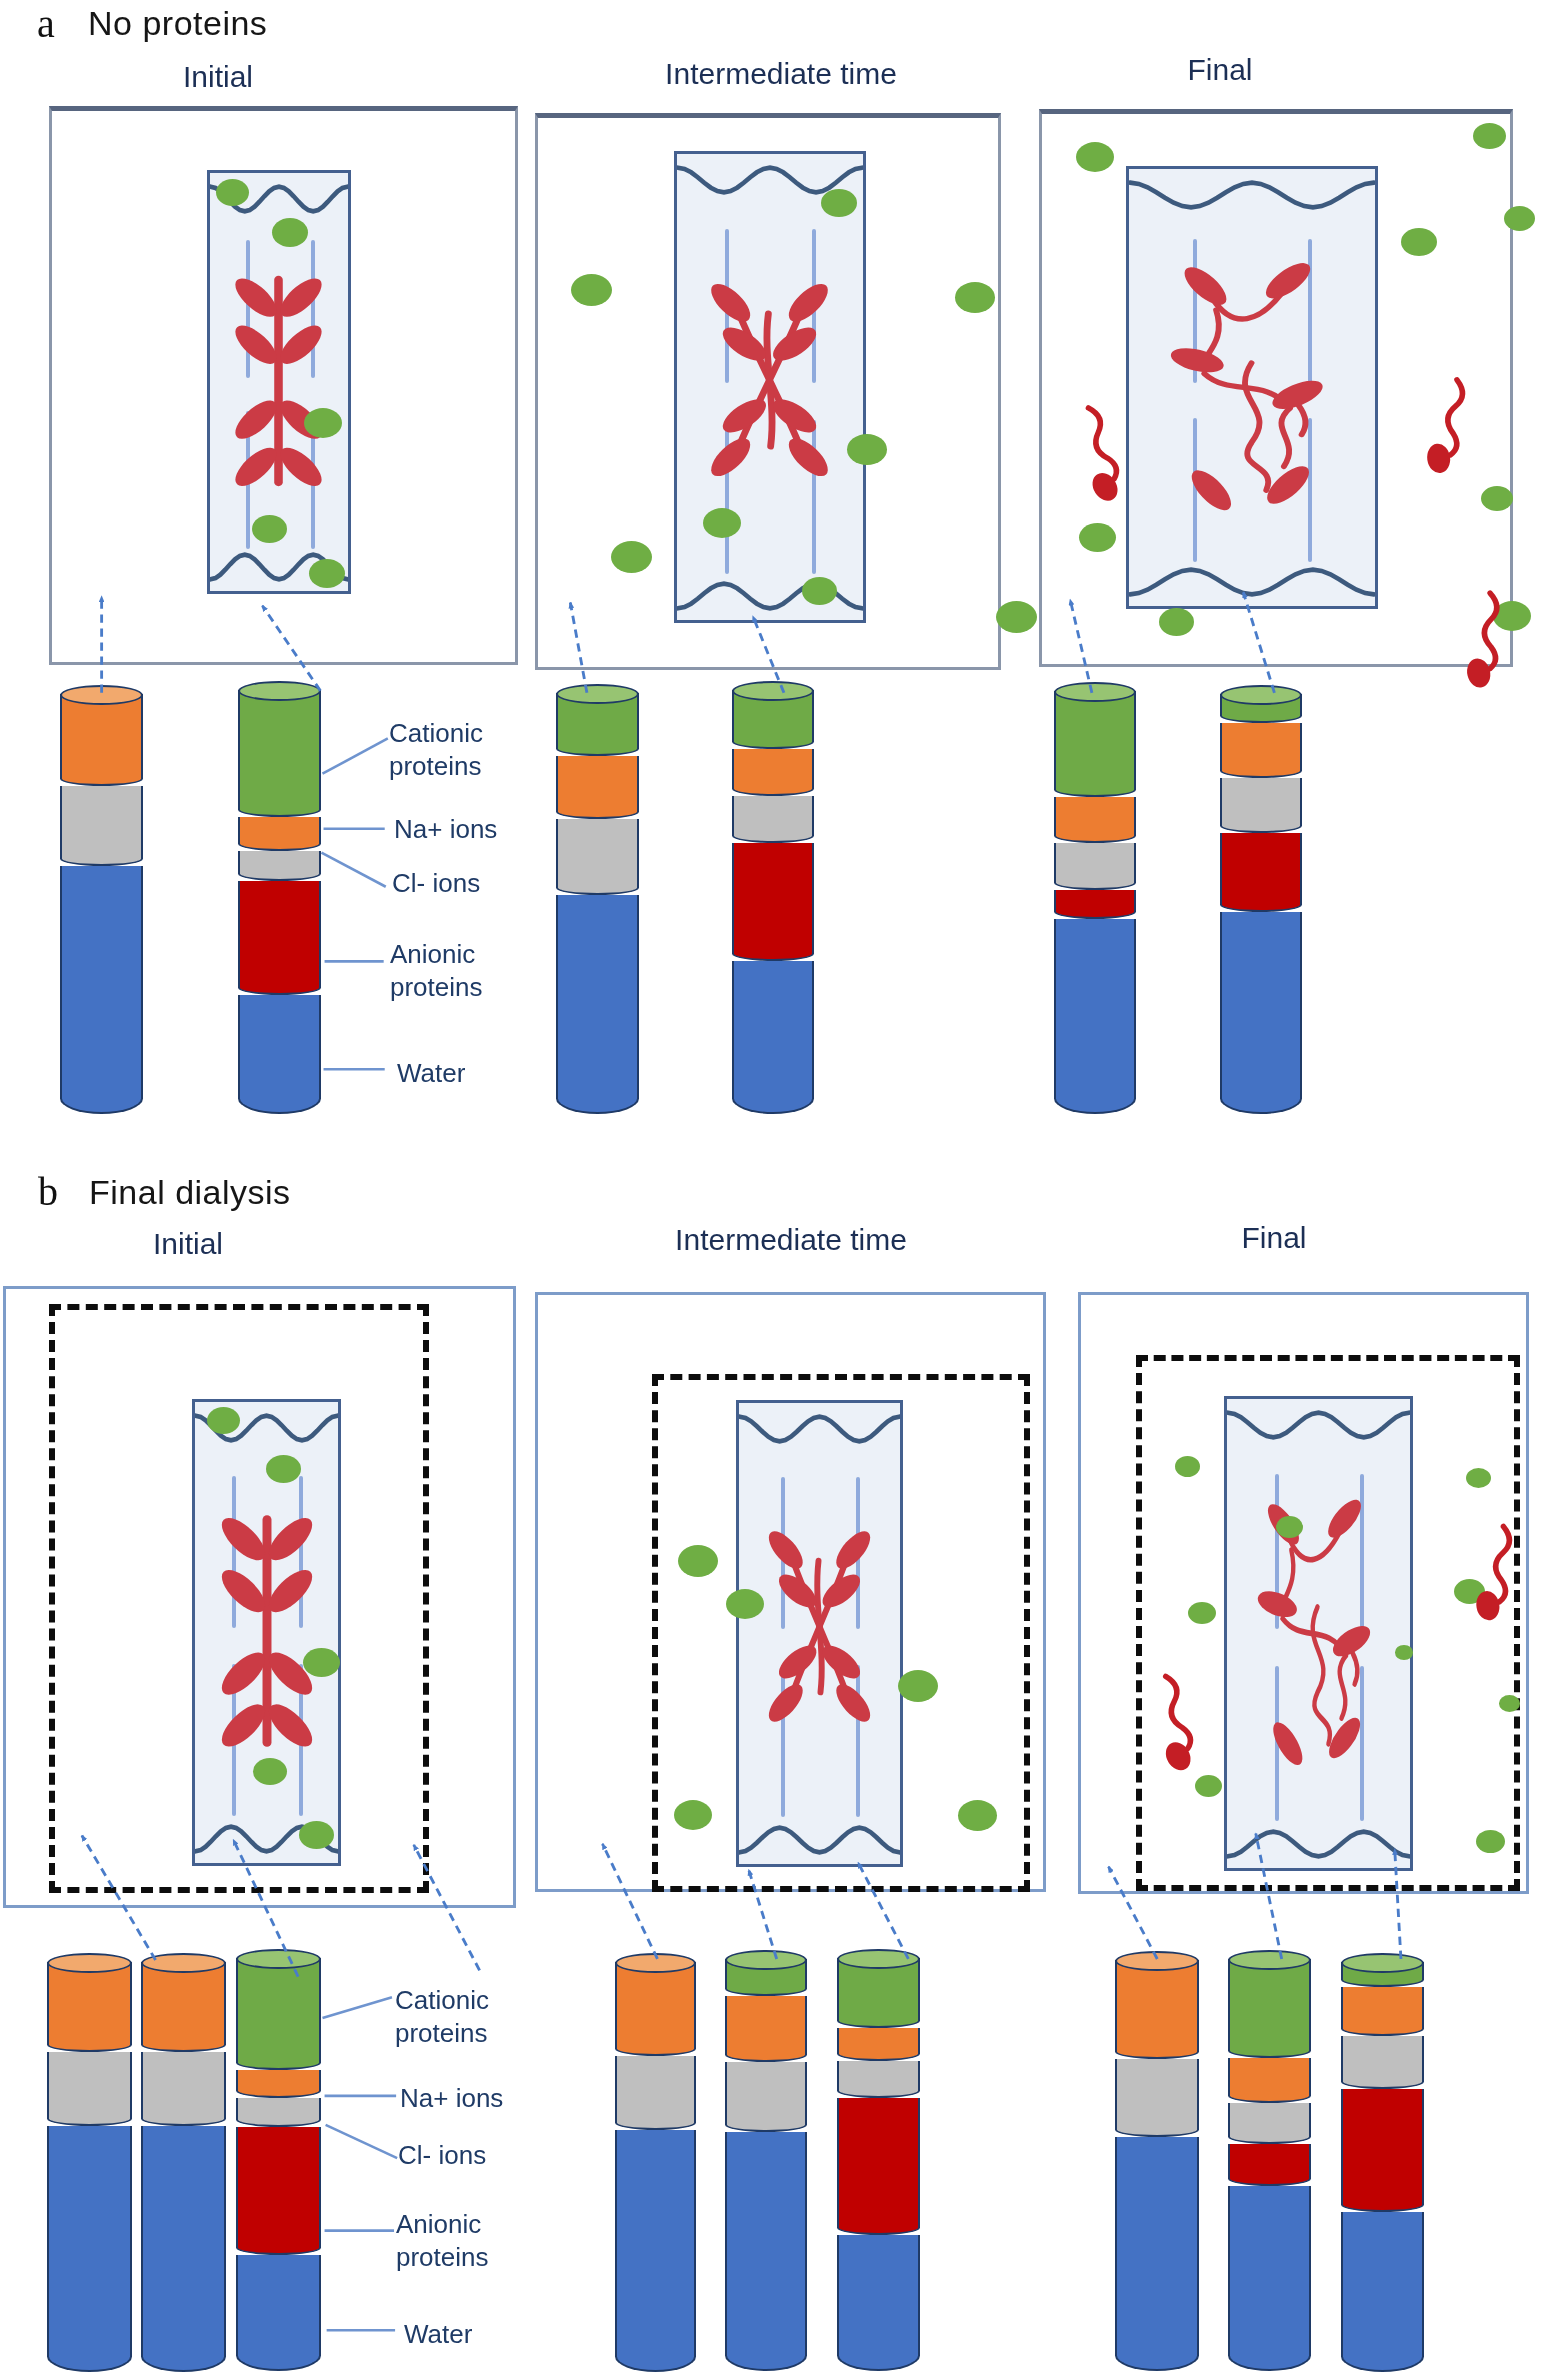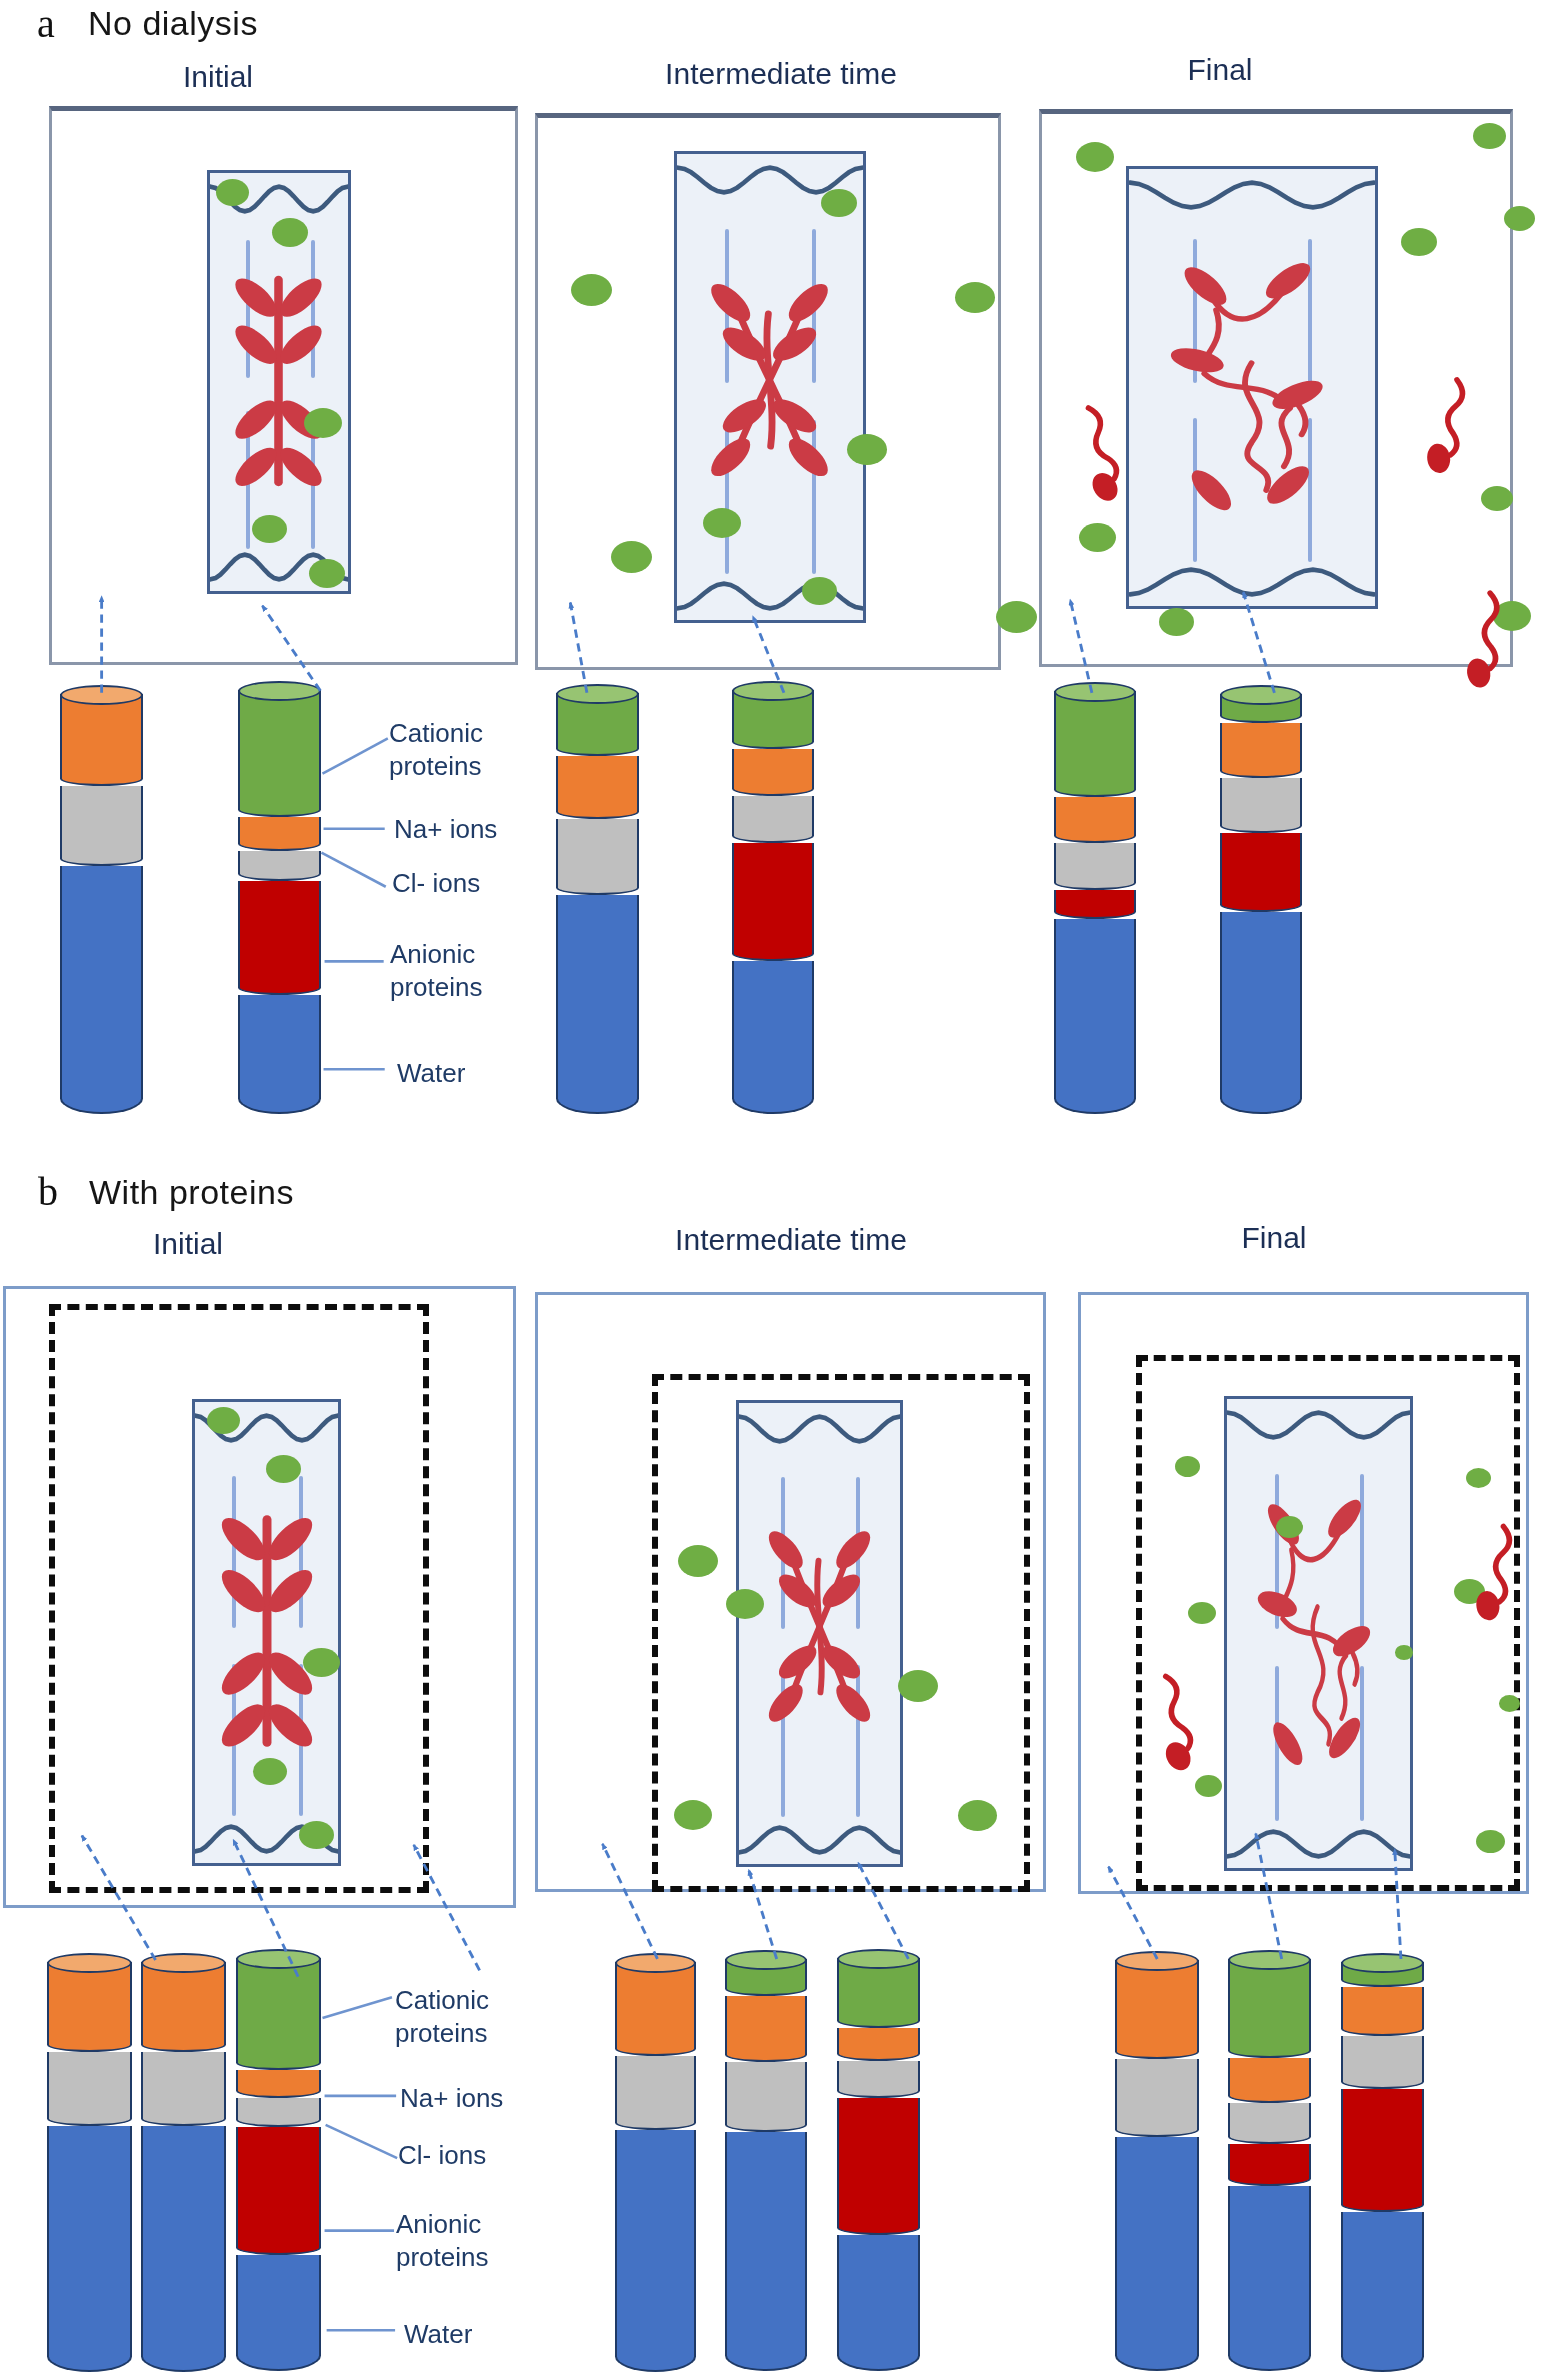--- a/index.html
+++ b/index.html
@@ -21,31 +21,31 @@
   .guide{position:absolute;width:3.6px;background:#8faadc;border-radius:2.1px;}
   .wave{position:absolute;left:0;}
   svg{display:block;}
 </style>
 </head>
 <body>
 
 <div id="canvas">
 
   <div class="abs letter" style="left:37px;top:0px;">a</div>
-  <div class="abs heading" style="left:88px;top:4.1px;">No dialysis</div>
+  <div class="abs heading" style="left:88px;top:4.1px;">No proteins</div>
   <div class="abs title" style="left:218px;top:60px;">Initial</div>
   <div class="abs title" style="left:781px;top:57px;">Intermediate time</div>
   <div class="abs title" style="left:1220px;top:53px;">Final</div>
 
   <div class="abs box-a" style="left:49px;top:106px;width:463px;height:551px;"></div>
   <div class="abs box-a" style="left:535px;top:113px;width:460px;height:549px;"></div>
   <div class="abs box-a" style="left:1039px;top:109px;width:468px;height:550px;"></div>
 
   <div class="abs letter" style="left:38px;top:1168px;">b</div>
-  <div class="abs heading" style="left:89px;top:1173px;">With proteins</div>
+  <div class="abs heading" style="left:89px;top:1173px;">Final dialysis</div>
   <div class="abs title" style="left:188px;top:1227px;">Initial</div>
   <div class="abs title" style="left:791px;top:1223px;">Intermediate time</div>
   <div class="abs title" style="left:1274px;top:1221px;">Final</div>
 
   <div class="abs box-b" style="left:2.6px;top:1286px;width:507px;height:616px;"></div>
   <div class="abs box-b" style="left:535px;top:1292px;width:505px;height:594px;"></div>
   <div class="abs box-b" style="left:1078px;top:1292px;width:445px;height:596px;"></div>
   <div class="abs dash" style="left:49px;top:1304px;width:368px;height:577px;"></div>
   <div class="abs dash" style="left:652px;top:1374px;width:366px;height:506px;"></div>
   <div class="abs dash" style="left:1136px;top:1355px;width:372px;height:524px;"></div>

